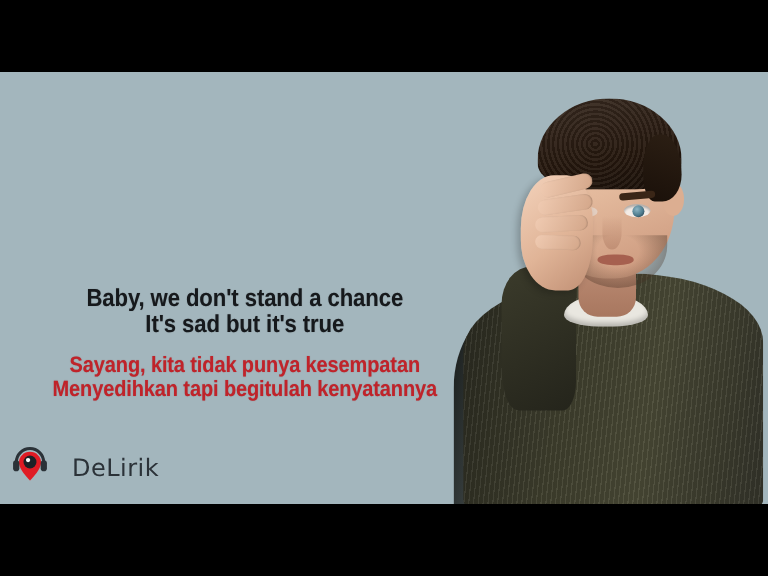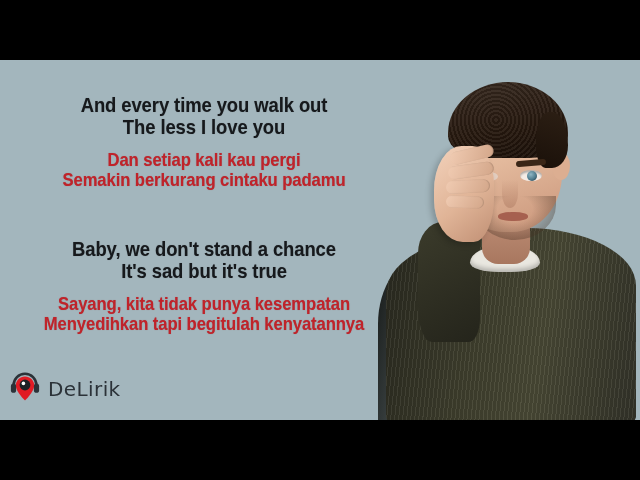--- a/index.html
+++ b/index.html
@@ -74,21 +74,21 @@
   }
   .gap-en-id { height: 13px; }
 
   
   #watermark {
     position: absolute;
     left: 8px;
     top: 310px;
     display: flex;
     align-items: center;
-    gap: 6px;
+    gap: 18px;
     z-index: 30;
   }
   #watermark .brand {
     font-family: "DejaVu Sans", sans-serif;
     font-size: 20px;
     font-weight: 400;
     color: #2b3238;
     letter-spacing: 0.4px;
   }
 
@@ -297,27 +297,20 @@
       <div class="part iris-r"></div>
       <div class="part nose"></div>
       <div class="part mouth"></div>
       <div class="part hand"></div>
       <div class="part finger f1"></div>
       <div class="part finger f2"></div>
       <div class="part finger f3"></div>
       <div class="part finger f4"></div>
     </div>
 
-    <div class="lyric-stack" id="verse-one">
-      <div class="line en">And every time you walk out</div>
-      <div class="line en">The less I love you</div>
-      <div class="gap-en-id"></div>
-      <div class="line id">Dan setiap kali kau pergi</div>
-      <div class="line id">Semakin berkurang cintaku padamu</div>
-    </div>
 
     <div class="lyric-stack" id="verse-two">
       <div class="line en">Baby, we don't stand a chance</div>
       <div class="line en">It's sad but it's true</div>
       <div class="gap-en-id"></div>
       <div class="line id">Sayang, kita tidak punya kesempatan</div>
       <div class="line id">Menyedihkan tapi begitulah kenyatannya</div>
     </div>
 
     <div id="watermark">

